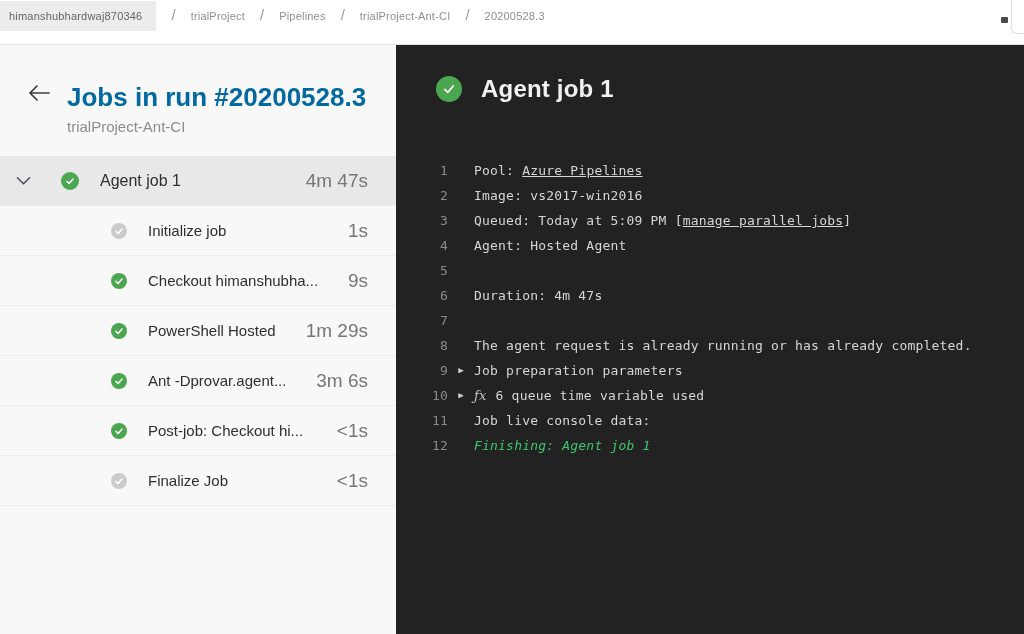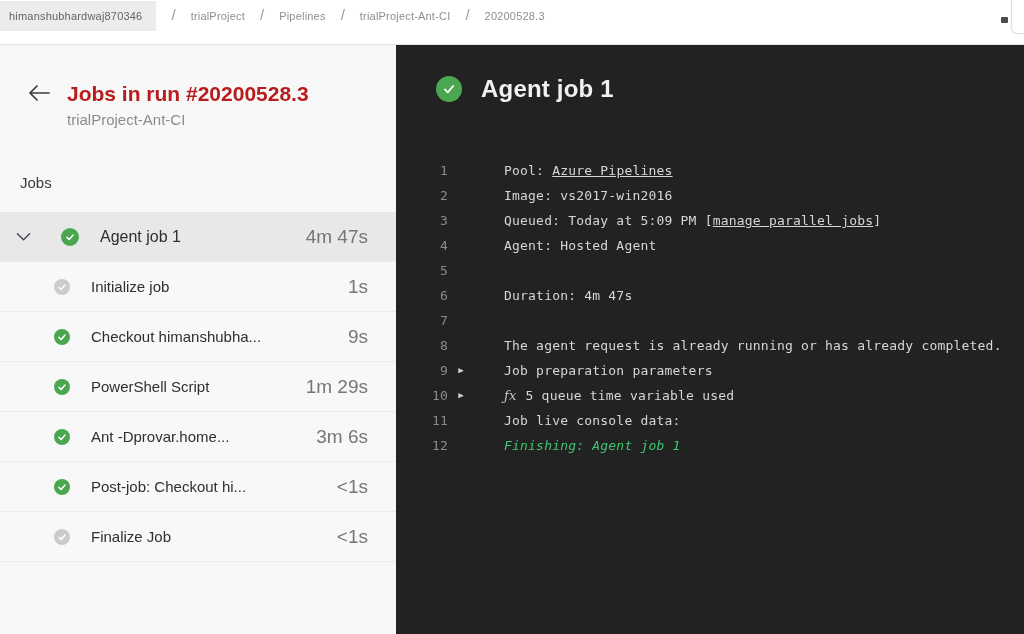--- a/index.html
+++ b/index.html
@@ -23,29 +23,29 @@
                  background:#4a4a4a; border-radius:1px; }
 
   
   .main { display:flex; height:589px; }
 
   
   .left-panel { width:396px; background:#f8f8f8; flex:none; }
   .panel-header { display:flex; padding:37px 20px 0 27px; }
   .back-btn { width:26px; margin-top:2px; cursor:pointer; flex:none; }
   .title-wrap { margin-left:14px; }
-  .panel-title { font-size:21px; font-weight:700; color:#b91c1c; }
+  .panel-title { font-size:26px; font-weight:700; color:#0369a1; }
   .panel-subtitle { font-size:15px; color:#8c8c8c; margin-top:5px; }
   .section-label { margin:46px 0 0 20px; font-size:15px; color:#3d3d3d; }
   .job-list { margin-top:21px; }
   .job-row { height:50px; border-bottom:1px solid #ececec; display:flex;
              align-items:center; padding:0 28px 0 16px; font-size:16px;
              color:#2f2f2f; cursor:pointer; background:transparent; }
   .job-row.selected { background:#e8e8e8; }
-  .job-row.step { padding-left:54px; font-size:15px; }
+  .job-row.step { padding-left:111px; font-size:15px; }
   .chev { width:24px; flex:none; display:flex; align-items:center; }
   .status-icon { width:18px; height:18px; border-radius:50%; flex:none;
                  margin-left:21px; display:flex; align-items:center;
                  justify-content:center; }
   .step .status-icon { width:16px; height:16px; margin-left:0; }
   .status-icon.success { background:#4aa64f; }
   .status-icon.neutral { background:#cbcbcb; }
   .job-label { margin-left:21px; flex:1; overflow:hidden;
                text-overflow:ellipsis; white-space:nowrap; }
   .job-duration { color:#767676; font-size:19px; margin-left:10px; flex:none; }
@@ -57,21 +57,21 @@
                     background:#4aa64f; display:flex; align-items:center;
                     justify-content:center; flex:none; }
   .console-title { margin-left:19px; font-size:24px; font-weight:600;
                    color:#f1f1f1; letter-spacing:.2px; }
   .log { margin-top:55px; font-family:"DejaVu Sans Mono", monospace;
          font-size:13px; letter-spacing:.2px; }
   .log-line { display:flex; height:25px; line-height:25px; cursor:pointer; }
   .ln-num { width:52px; text-align:right; color:#8b8b8b; flex:none; }
   .ln-gutter { width:26px; flex:none; text-align:center; font-size:9px;
                color:#cfcfcf; }
-  .ln-text { white-space:pre;margin-left:30px; }
+  .ln-text { white-space:pre; }
   .seg-link { text-decoration:underline; cursor:pointer; }
   .seg-success { color:#3fc56f;font-style:italic; }
   .fx-glyph { font-style:italic; color:#c4c4c4; margin-right:9px;
               font-family:"DejaVu Serif", serif;text-align:center; }
 </style>
 </head>
 <body>
 
 <div class="topbar">
   <div id="breadcrumb"><span class="crumb chip">himanshubhardwaj870346</span><span class="crumb-sep">/</span><span class="crumb">trialProject</span><span class="crumb-sep">/</span><span class="crumb">Pipelines</span><span class="crumb-sep">/</span><span class="crumb">trialProject-Ant-CI</span><span class="crumb-sep">/</span><span class="crumb">20200528.3</span></div>
@@ -86,21 +86,20 @@
       <span class="back-btn">
         <svg width="24" height="18" viewBox="0 0 24 18">
           <path d="M22 9 H3 M10 2 L3 9 L10 16" stroke="#3c3c3c" stroke-width="1.7" fill="none" stroke-linecap="round" stroke-linejoin="round"></path>
         </svg>
       </span>
       <span class="title-wrap">
         <div class="panel-title">Jobs in run #20200528.3</div>
         <div class="panel-subtitle">trialProject-Ant-CI</div>
       </span>
     </div>
-    <div class="section-label">Jobs</div>
     <div class="job-list" id="job-list">
         <div class="job-row selected">
           <span class="chev">
             <svg width="15" height="10" viewBox="0 0 16 10">
               <path d="M1.5 1.5 L8 8 L14.5 1.5" stroke="#454b57" stroke-width="1.6" fill="none" stroke-linecap="round" stroke-linejoin="round"></path>
             </svg>
           </span>
           <span class="status-icon success">
             <svg width="10" height="10" viewBox="0 0 16 16">
               <path d="M3.2 8.6 L6.6 12 L12.8 4.8" stroke="#fff" stroke-width="2.4" fill="none" stroke-linecap="round" stroke-linejoin="round"></path>
@@ -126,30 +125,30 @@
           </span>
           <span class="job-label">Checkout himanshubha...</span>
           <span class="job-duration">9s</span>
         </div>
         <div class="job-row step">
           <span class="status-icon success">
             <svg width="10" height="10" viewBox="0 0 16 16">
               <path d="M3.2 8.6 L6.6 12 L12.8 4.8" stroke="#fff" stroke-width="2.4" fill="none" stroke-linecap="round" stroke-linejoin="round"></path>
             </svg>
           </span>
-          <span class="job-label">PowerShell Script</span>
+          <span class="job-label">PowerShell Hosted</span>
           <span class="job-duration">1m 29s</span>
         </div>
         <div class="job-row step">
           <span class="status-icon success">
             <svg width="10" height="10" viewBox="0 0 16 16">
               <path d="M3.2 8.6 L6.6 12 L12.8 4.8" stroke="#fff" stroke-width="2.4" fill="none" stroke-linecap="round" stroke-linejoin="round"></path>
             </svg>
           </span>
-          <span class="job-label">Ant -Dprovar.home...</span>
+          <span class="job-label">Ant -Dprovar.agent...</span>
           <span class="job-duration">3m 6s</span>
         </div>
         <div class="job-row step">
           <span class="status-icon success">
             <svg width="10" height="10" viewBox="0 0 16 16">
               <path d="M3.2 8.6 L6.6 12 L12.8 4.8" stroke="#fff" stroke-width="2.4" fill="none" stroke-linecap="round" stroke-linejoin="round"></path>
             </svg>
           </span>
           <span class="job-label">Post-job: Checkout hi...</span>
           <span class="job-duration">&lt;1s</span>
@@ -216,21 +215,21 @@
           <span class="ln-text"><span class="seg-text">The agent request is already running or has already completed.</span></span>
         </div>
         <div class="log-line">
           <span class="ln-num">9</span>
           <span class="ln-gutter">▶</span>
           <span class="ln-text"><span class="seg-text">Job preparation parameters</span></span>
         </div>
         <div class="log-line">
           <span class="ln-num">10</span>
           <span class="ln-gutter">▶</span>
-          <span class="ln-text"><span class="fx-glyph">ƒx</span><span class="seg-text">5 queue time variable used</span></span>
+          <span class="ln-text"><span class="fx-glyph">ƒx</span><span class="seg-text">6 queue time variable used</span></span>
         </div>
         <div class="log-line">
           <span class="ln-num">11</span>
           <span class="ln-gutter"></span>
           <span class="ln-text"><span class="seg-text">Job live console data:</span></span>
         </div>
         <div class="log-line">
           <span class="ln-num">12</span>
           <span class="ln-gutter"></span>
           <span class="ln-text"><span class="seg-success">Finishing: Agent job 1</span></span>

